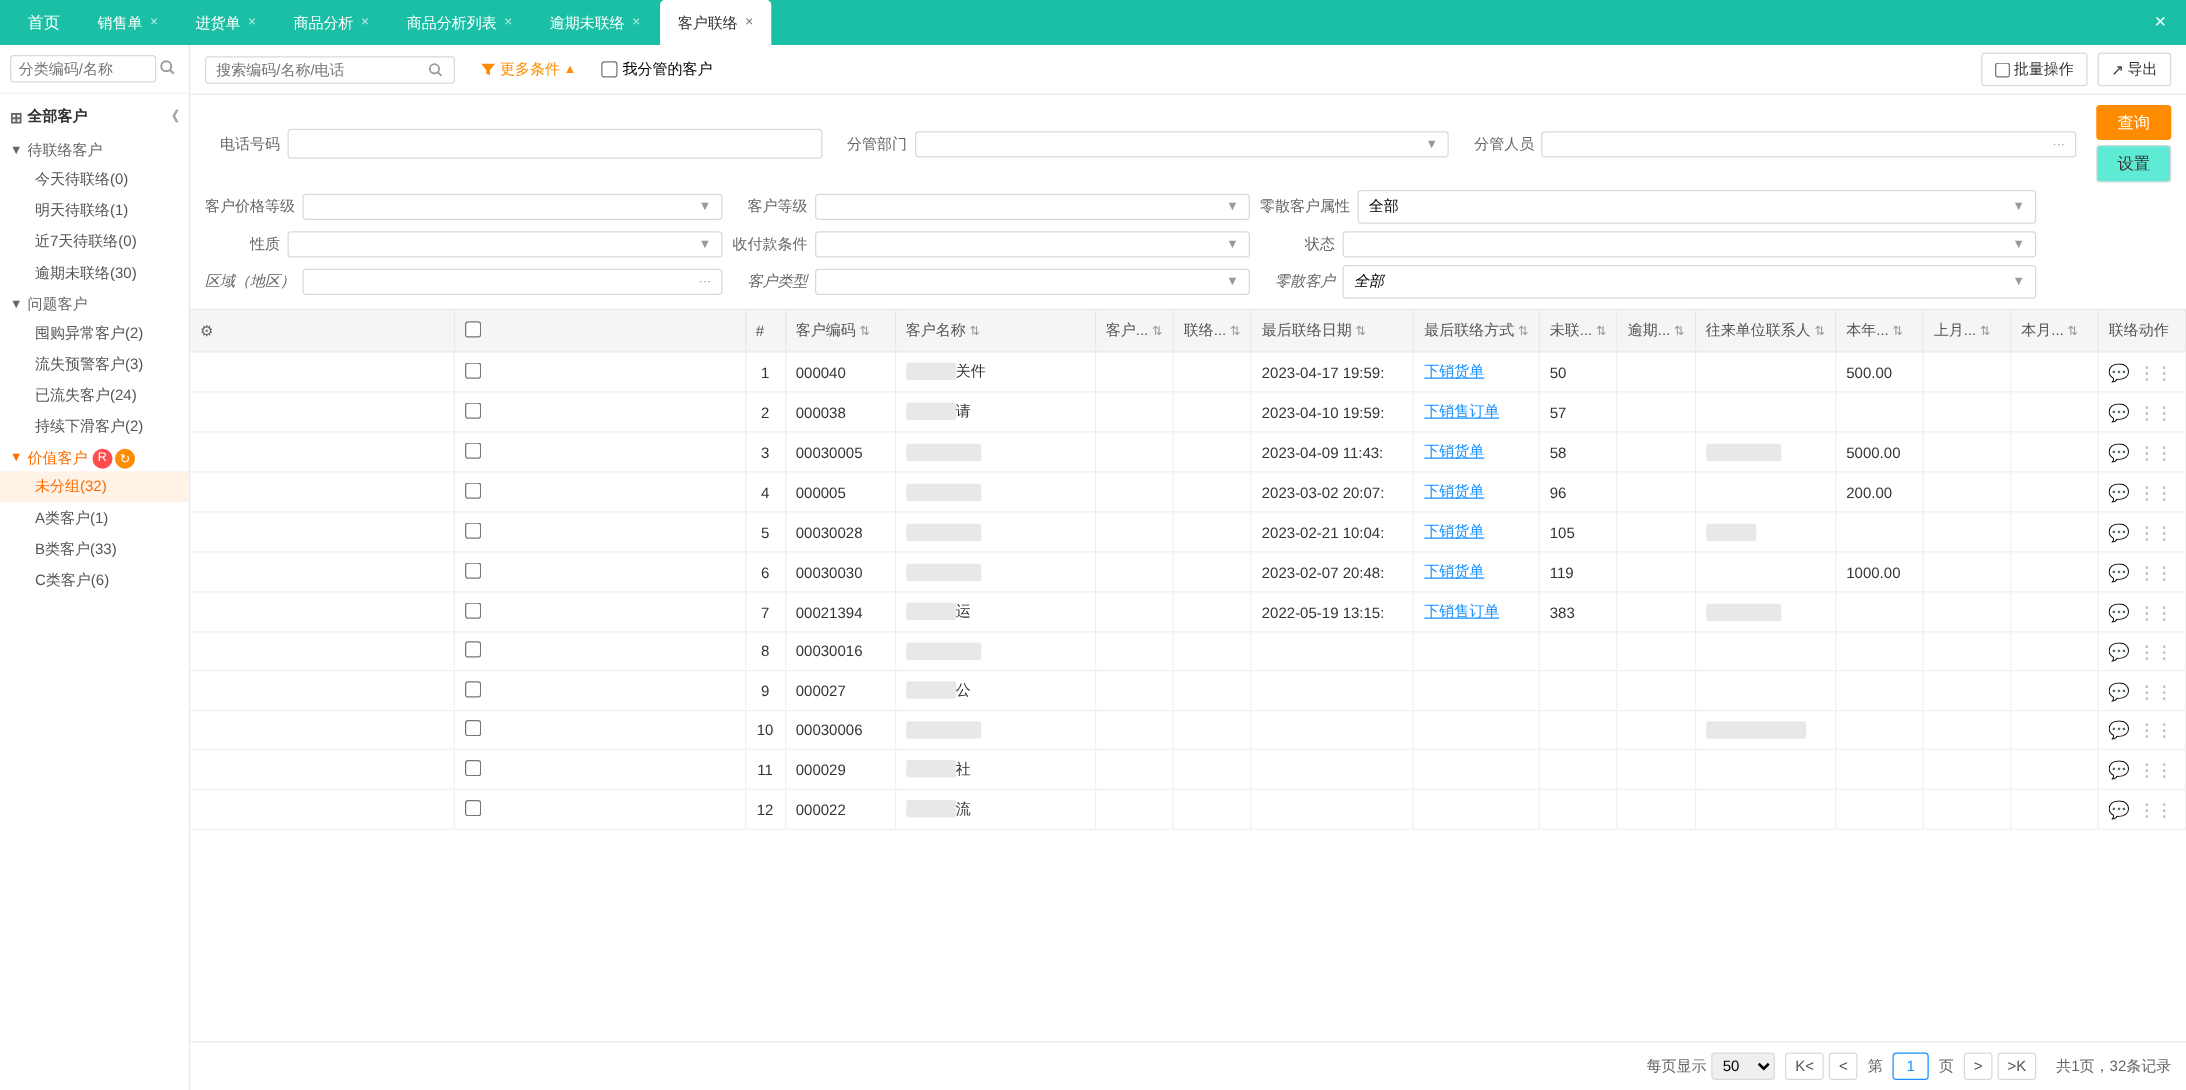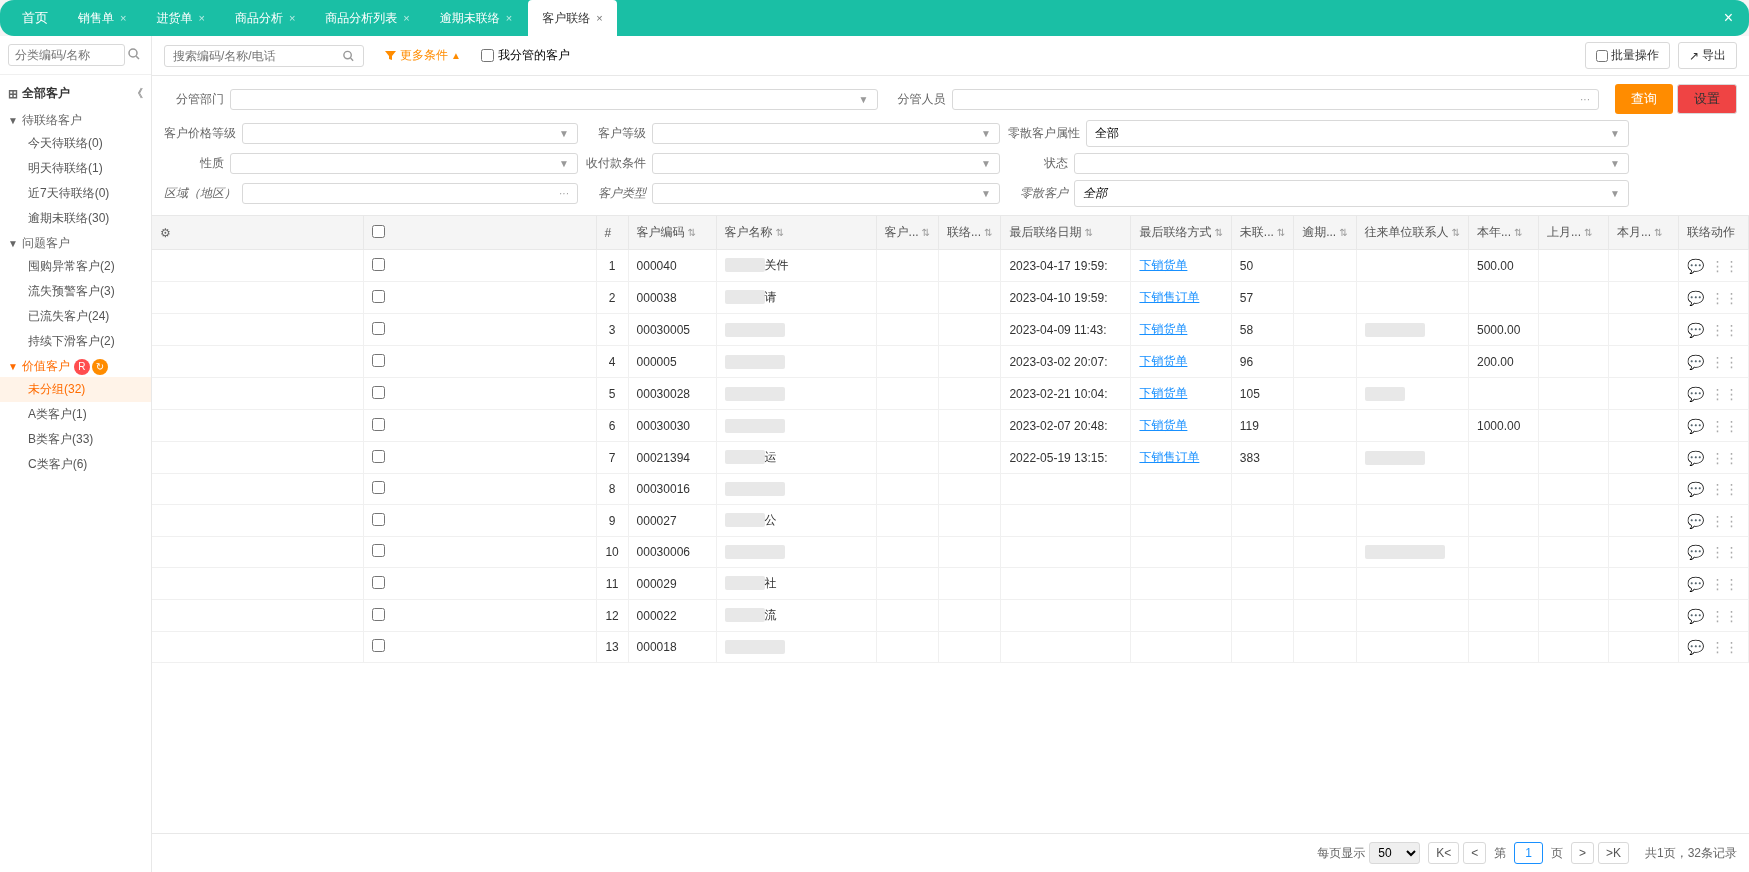--- a/index.html
+++ b/index.html
@@ -6,21 +6,20 @@
     body { background: #f5f5f5; overflow: hidden; }
 
     
     .top-nav {
       background: #1abfa5;
       height: 36px;
       display: flex;
       align-items: center;
       padding: 0 8px;
       gap: 2px;
-      border-radius: 14px;
     }
     .nav-tab {
       height: 36px;
       padding: 0 14px;
       display: flex;
       align-items: center;
       color: #fff;
       cursor: pointer;
       font-size: 13px;
       position: relative;
@@ -196,21 +195,21 @@
     .btn-orange {
       background: #ff8c00;
       color: #fff;
       border: none;
       border-radius: 3px;
       padding: 5px 16px;
       cursor: pointer;
       font-size: 13px;
     }
     .btn-default {
-      background: #ef4444;
+      background: #5eead4;
       color: #333;
       border: 1px solid #d9d9d9;
       border-radius: 3px;
       padding: 5px 16px;
       cursor: pointer;
       font-size: 13px;
     }
 
     
     .adv-filter {
@@ -255,21 +254,21 @@
       background: #fff;
       display: flex;
       align-items: center;
       justify-content: space-between;
       cursor: pointer;
       position: relative;
     }
     .filter-select .caret { color: #999; font-size: 10px; }
     .filter-btns {
       display: flex;
-      flex-direction: row;
+      flex-direction: column;
       gap: 4px;
       margin-left: 8px;
     }
 
     
     .table-container {
       flex: 1;
       overflow: auto;
       background: #fff;
     }
@@ -509,20 +508,24 @@
         <button class="btn-toolbar">
           <span>↗</span>
           <span>导出</span>
         </button>
       </div>
     </div>
 
     <div class="adv-filter">
       <div class="adv-filter-row">
         <div class="filter-field">
+          <span class="filter-label">电话号码</span>
+          <input class="filter-input" type="text" style="flex: 2 1 0%;">
+        </div>
+        <div class="filter-field">
           <span class="filter-label">分管部门</span>
           <div class="filter-select" style="flex:2;">
             <span></span>
               <span class="caret">▼</span>
           </div>
         </div>
         <div class="filter-field">
           <span class="filter-label">分管人员</span>
           <div class="filter-select" style="flex:2;">
             <span></span>
@@ -955,43 +958,20 @@
         <span class="action-icon" title="更多">⋮⋮</span>
       </div>
     </td>
   </tr>
             <tr>
     <td></td>
     <td><input type="checkbox" style=""></td>
     <td class="col-num">12</td>
     <td class="col-code">000022</td>
     <td class="col-name"><span class="td-blur td-blur-sm">&nbsp;&nbsp;&nbsp;&nbsp;</span><span>流</span></td>
-    <td class="col-type"></td>
-    <td class="col-contact"></td>
-    <td class="col-date"></td>
-    <td class="col-method"></td>
-    <td class="col-unlinkd"></td>
-    <td class="col-overdue"></td>
-    <td class="col-partner"></td>
-    <td class="col-thisyr"></td>
-    <td class="col-lastmo"></td>
-    <td class="col-thismo"></td>
-    <td class="col-action">
-      <div class="action-icons">
-        <span class="action-icon" title="联络">💬</span>
-        <span class="action-icon" title="更多">⋮⋮</span>
-      </div>
-    </td>
-  </tr>
-            <tr>
-    <td></td>
-    <td><input type="checkbox" style=""></td>
-    <td class="col-num">13</td>
-    <td class="col-code">000018</td>
-    <td class="col-name"><span class="td-blur">&nbsp;</span></td>
     <td class="col-type"></td>
     <td class="col-contact"></td>
     <td class="col-date"></td>
     <td class="col-method"></td>
     <td class="col-unlinkd"></td>
     <td class="col-overdue"></td>
     <td class="col-partner"></td>
     <td class="col-thisyr"></td>
     <td class="col-lastmo"></td>
     <td class="col-thismo"></td>

